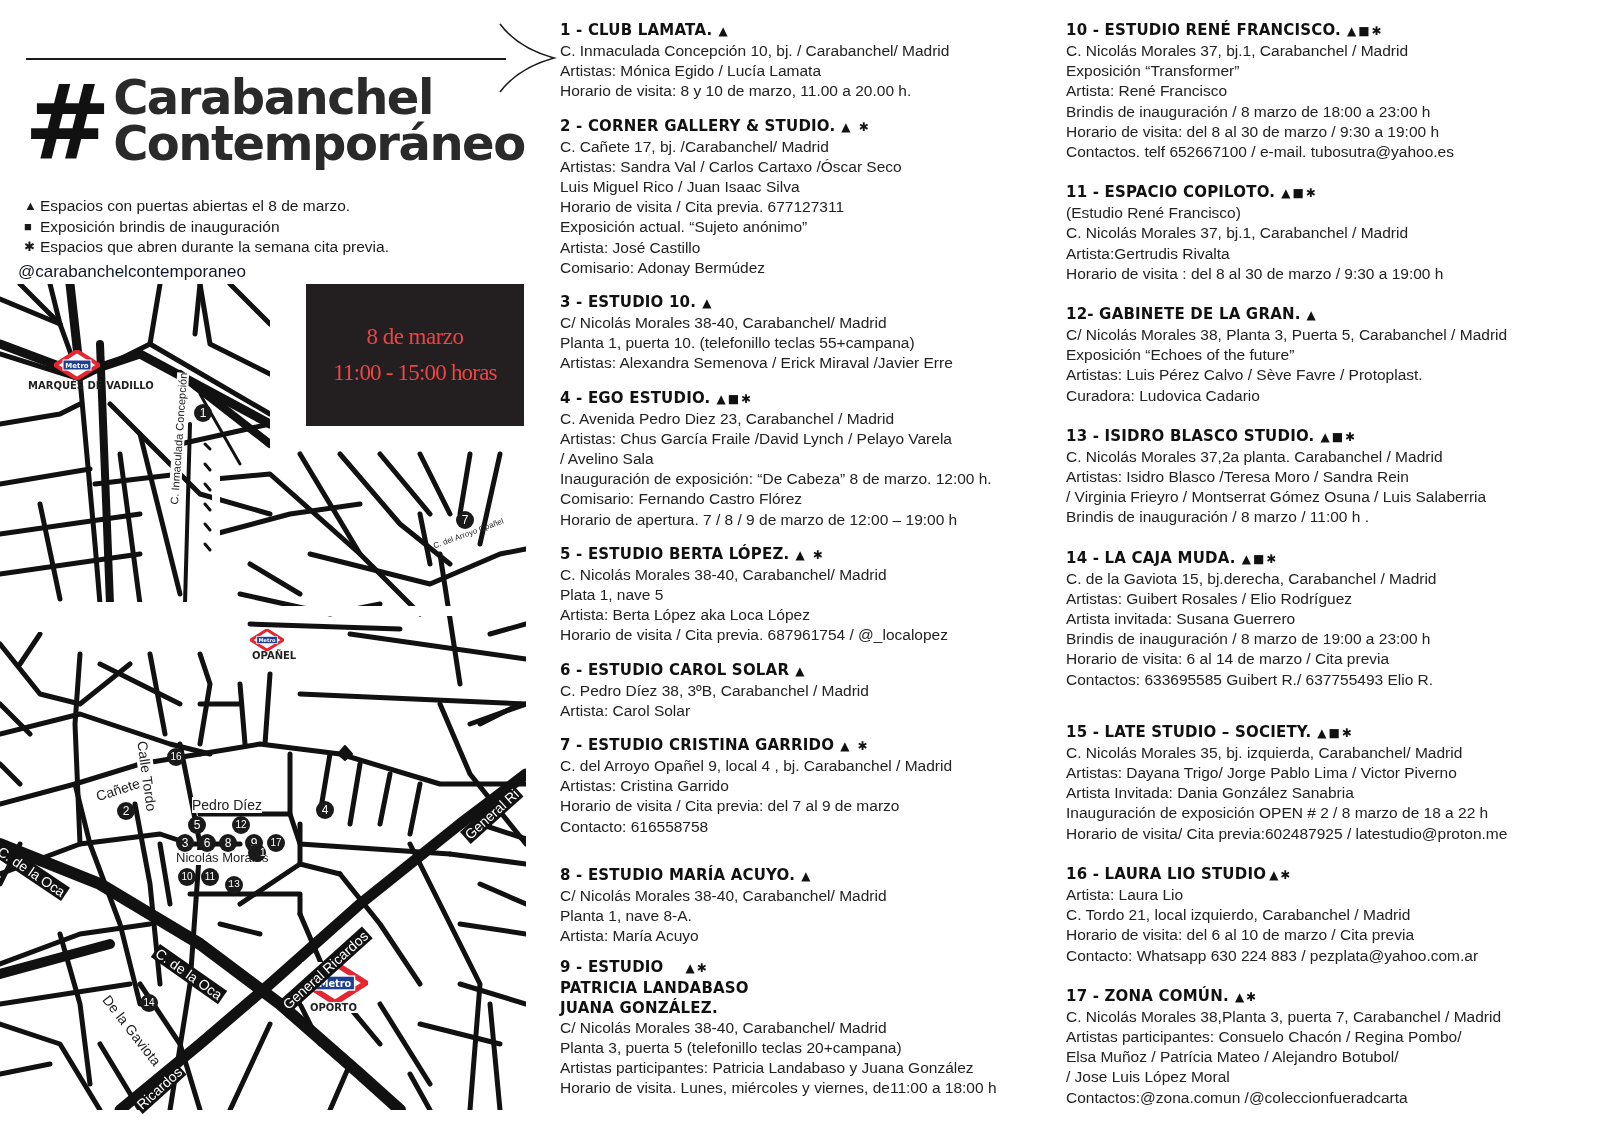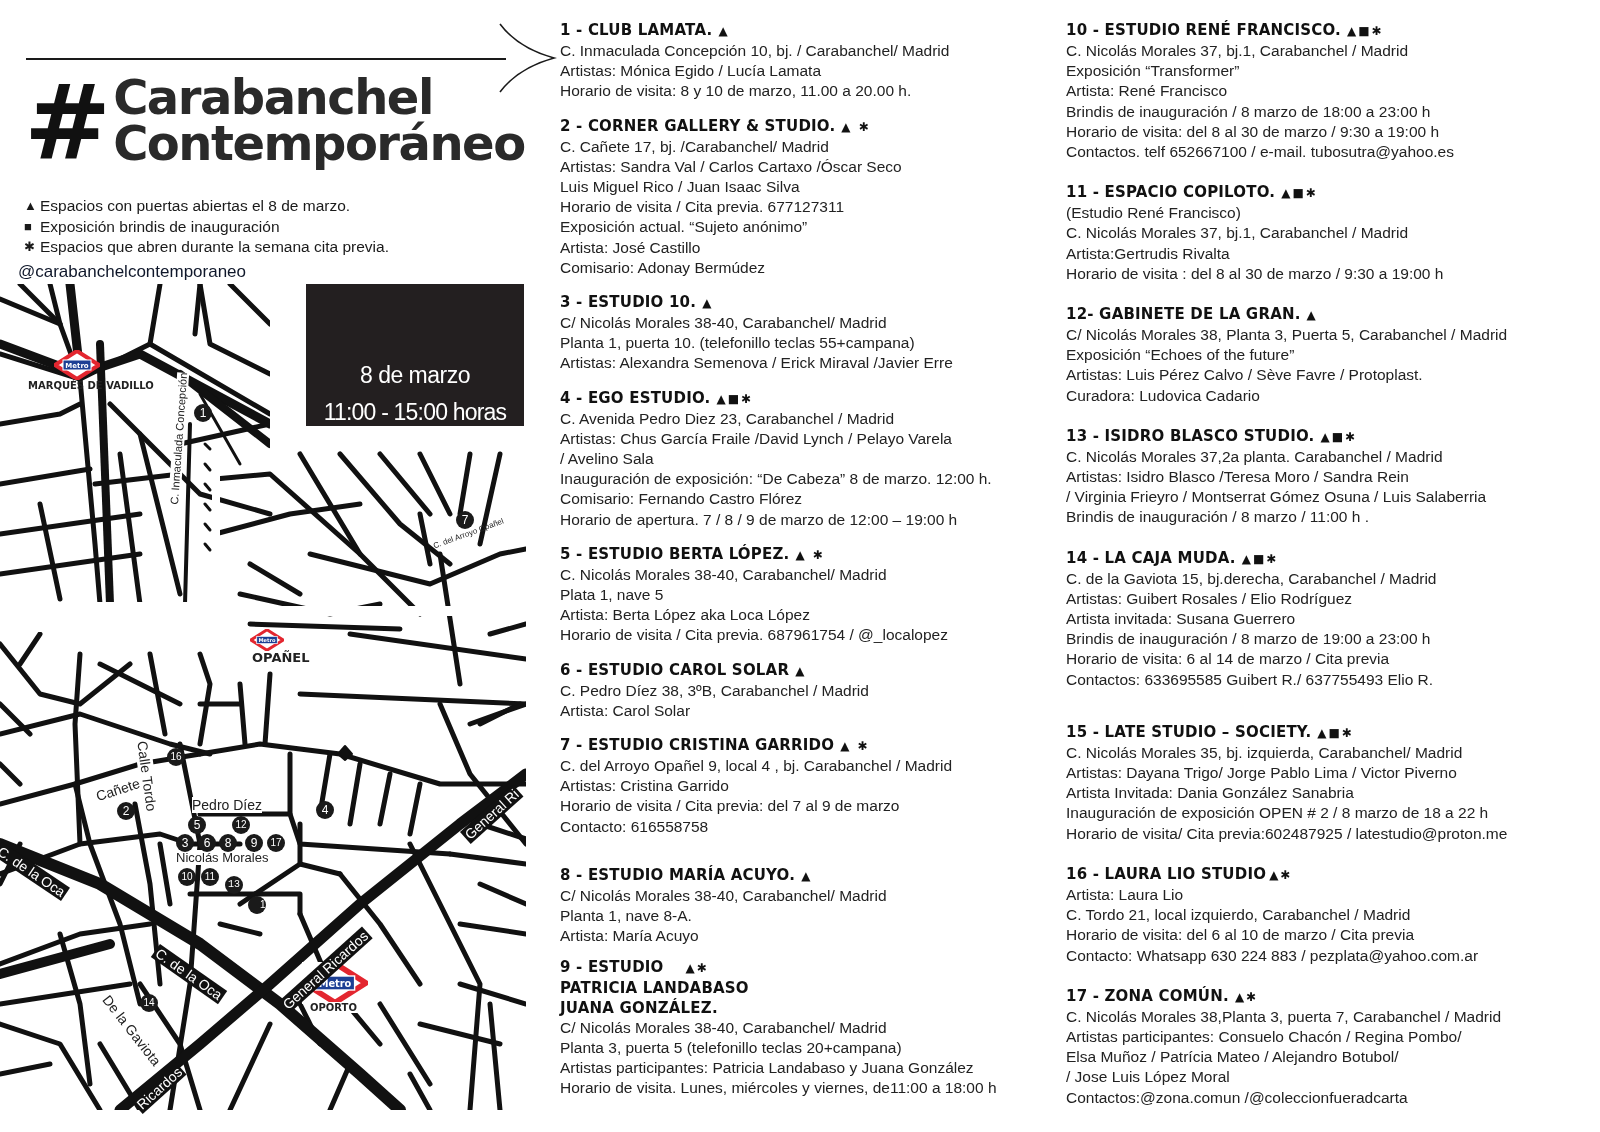--- a/index.html
+++ b/index.html
@@ -13,21 +13,21 @@
   .hash { font-family: "DejaVu Sans", sans-serif; font-weight: bold; font-size: 104px; line-height: 96px; color: #111; margin-right: 6px; letter-spacing: -4px; }
   .title-words { display: flex; flex-direction: column; }
   .title-word { font-family: "DejaVu Sans", sans-serif; font-weight: bold; font-size: 48px; line-height: 46px; color: #2a2a2a; letter-spacing: -1.5px; }
 
   .legend { position: absolute; left: 24px; top: 196px; font-size: 15.5px; line-height: 20.5px; color: #1a1a1a; }
   .legend-row { display: flex; align-items: center; }
   .legend-sym { display: inline-block; width: 16px; font-size: 13px; text-align: left; }
   .handle { position: absolute; left: 18px; top: 262px; font-size: 17px; color: #0f172a; }
 
   
-  .datebox { position: absolute; left: 306px; top: 284px; width: 218px; height: 142px; background: #231f20; color: #ffffff; display: flex; flex-direction: column; align-items: center; justify-content: flex-end; font-family: Liberation Sans, sans-serif; }
+  .datebox { position: absolute; left: 306px; top: 284px; width: 218px; height: 142px; background: #231f20; color: #ef4444; display: flex; flex-direction: column; align-items: center; justify-content: center; font-family: Liberation Serif, serif; }
   .datebox .d1 { font-size: 23px; letter-spacing: -0.5px; margin-bottom: 10px; }
   .datebox .d2 { font-size: 23px; letter-spacing: -0.8px; }
 
   
   .map { position: absolute; left: 0; top: 284px; width: 526px; height: 826px; }
   .map svg { width: 100%; height: 100%; display: block; }
   .map-label { position: absolute; font-family: "Liberation Sans", sans-serif; color: #222; white-space: nowrap; }
   .marker { position: absolute; width: 18px; height: 18px; border-radius: 50%; background: #1a1a1a; color: #fff; font-size: 12px; line-height: 18px; text-align: center; font-weight: normal; }
   .marker.sm { font-size: 10px; }
   .metro { position: absolute; }
@@ -219,21 +219,21 @@
   </div>
   <div class="metro-name" style="left:28px; top:96px;">MARQUÉS DE VADILLO</div>
 
   <div class="metro" style="left:250px; top:345px;">
     <svg class="diamond" viewBox="0 0 46 30" style="width:34px;height:22px;">
       <polygon points="23,1 45,15 23,29 1,15" fill="#fff" stroke="#e3262f" stroke-width="4"></polygon>
       <rect x="9" y="10" width="28" height="10" fill="#1c3f94" stroke="#fff" stroke-width="1"></rect>
       <text x="23" y="18" font-size="7" fill="#fff" text-anchor="middle" font-family="DejaVu Sans, sans-serif" font-weight="bold">Metro</text>
     </svg>
   </div>
-  <div class="metro-name" style="left:252px; top:366px; font-size:13px;">OPAÑEL</div>
+  <div class="metro-name" style="left:252px; top:366px; font-size:10px;">OPAÑEL</div>
 
   <div class="metro" style="left:302px; top:678px; background:#fff;">
     <svg class="diamond" viewBox="0 0 46 30" style="width:66px;height:42px;">
       <polygon points="23,1 45,15 23,29 1,15" fill="#fff" stroke="#e3262f" stroke-width="4"></polygon>
       <rect x="9" y="10" width="28" height="10" fill="#1c3f94" stroke="#fff" stroke-width="1"></rect>
       <text x="23" y="18" font-size="7" fill="#fff" text-anchor="middle" font-family="DejaVu Sans, sans-serif" font-weight="bold">Metro</text>
     </svg>
   </div>
   <div class="metro-name" style="left:308px; top:718px; font-size:10px; background:#fff; padding:0 2px;">OPORTO</div>
 
@@ -257,21 +257,21 @@
   <div class="marker" style="left:188px; top:532px;">5</div>
   <div class="marker" style="left:198px; top:550px;">6</div>
   <div class="marker" style="left:456px; top:227px;">7</div>
   <div class="marker" style="left:219px; top:550px;">8</div>
   <div class="marker" style="left:245px; top:550px;">9</div>
   <div class="marker sm" style="left:178px; top:584px;">10</div>
   <div class="marker sm" style="left:201px; top:584px;">11</div>
   <div class="marker sm" style="left:232px; top:532px;">12</div>
   <div class="marker sm" style="left:225px; top:592px;font-family:Liberation Mono, monospace;">13</div>
   <div class="marker sm" style="left:140px; top:710px;">14</div>
-  <div class="marker sm" style="left:248px; top:612px;padding-left:12px;">15</div>
+  <div class="marker sm" style="left:248px; top:560px;padding-left:12px;">15</div>
   <div class="marker sm" style="left:167px; top:464px;">16</div>
   <div class="marker sm" style="left:267px; top:550px;">17</div>
 </div>
 
 <div class="datebox">
   <span class="d1">8 de marzo</span>
   <span class="d2">11:00 - 15:00 horas</span>
 </div>
 
 <div class="col col1">

